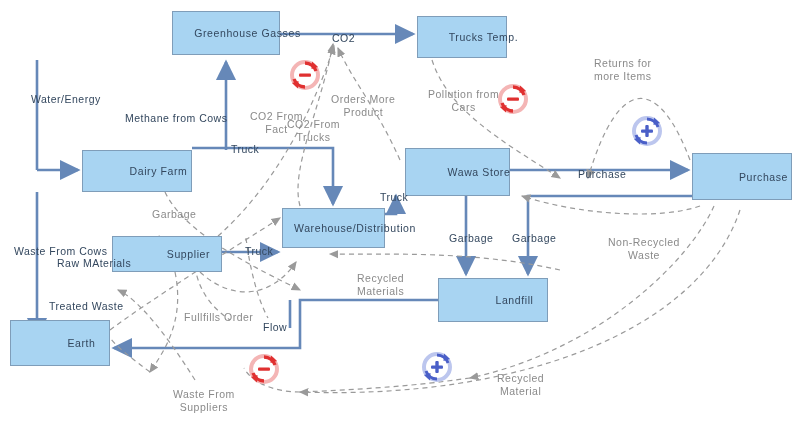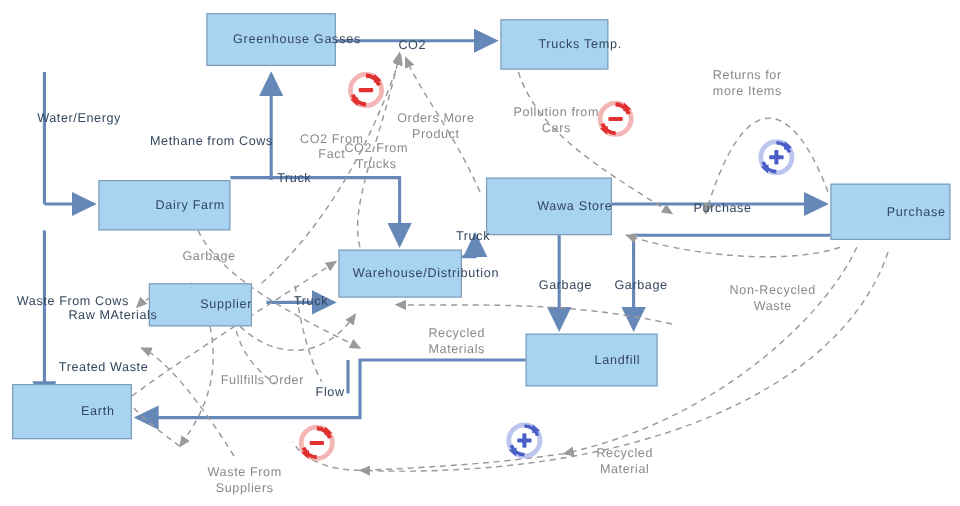--- a/index.html
+++ b/index.html
@@ -81,21 +81,21 @@
   </div>
   <div class="node" style="left:82px;top:150px;width:110px;height:42px;">
     <span>Dairy Farm</span>
   </div>
   <div class="node" style="left:405px;top:148px;width:105px;height:48px;">
     <span>Wawa Store</span>
   </div>
   <div class="node" style="left:692px;top:153px;width:100px;height:47px;">
     <span>Purchase</span>
   </div>
-  <div class="node" style="left:124px;top:236px;width:86px;height:36px;">
+  <div class="node" style="left:112px;top:236px;width:110px;height:36px;">
     <span>Supplier</span>
   </div>
   <div class="node" style="left:282px;top:208px;width:103px;height:40px;">
     <span>Warehouse/Distribution</span>
   </div>
   <div class="node" style="left:438px;top:278px;width:110px;height:44px;">
     <span>Landfill</span>
   </div>
   <div class="node" style="left:10px;top:320px;width:100px;height:46px;">
     <span>Earth</span>

